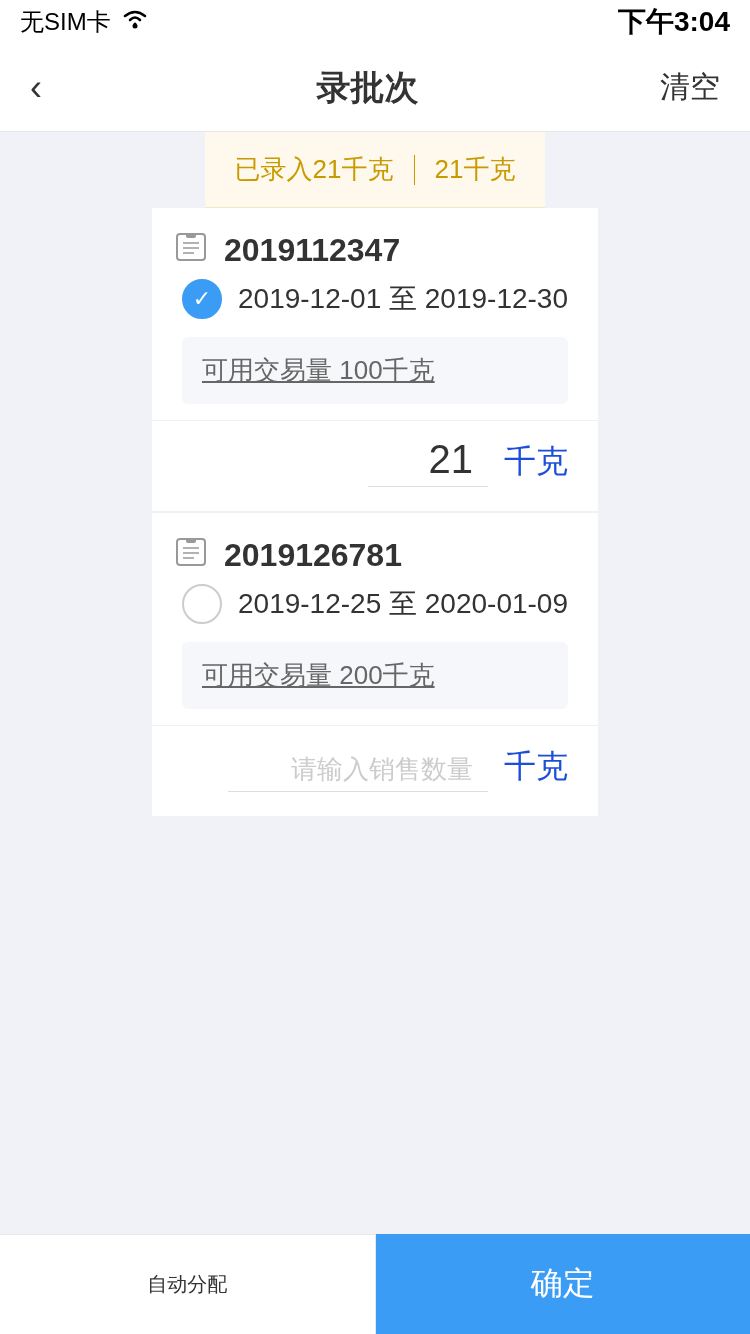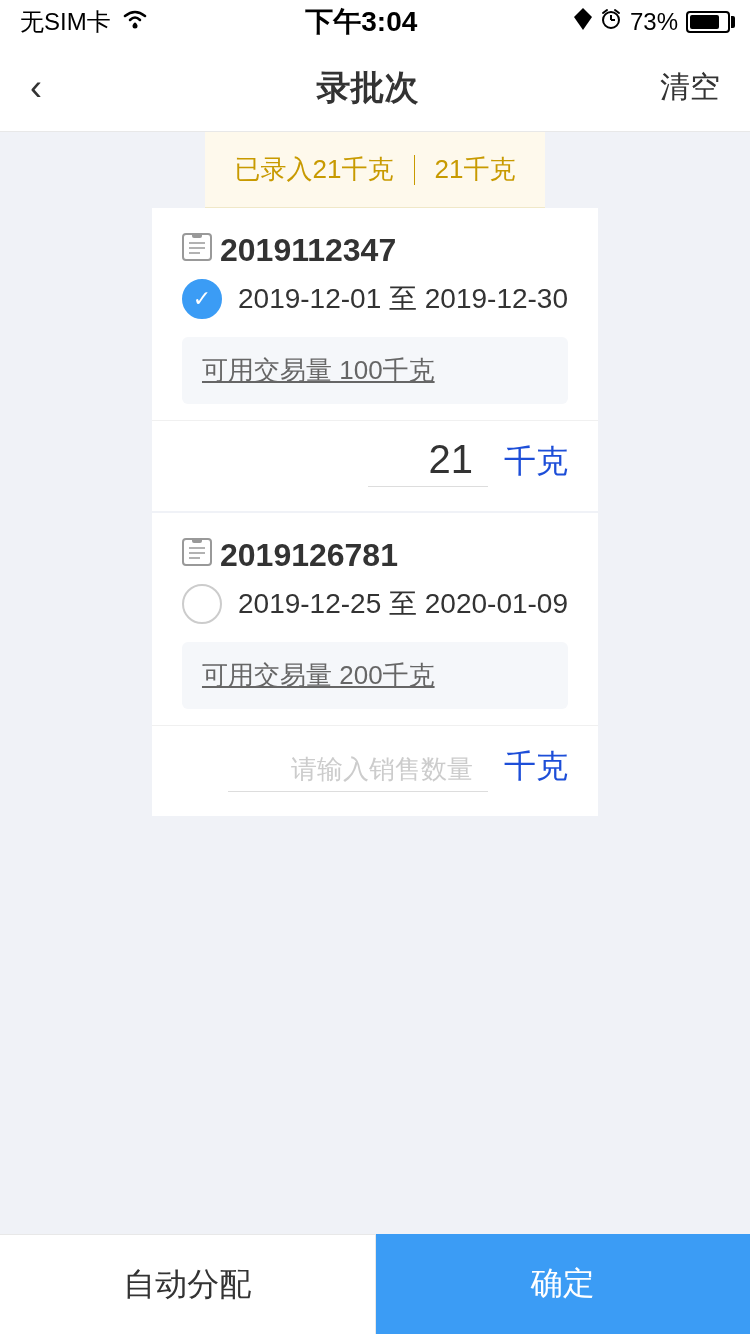--- a/index.html
+++ b/index.html
@@ -90,24 +90,24 @@
       font-size: 26px;
       color: #c89a00;
     }
 
     
     .batch-card {
       background: #fff;
       margin-bottom: 2px;
     }
     .batch-header {
-      padding: 24px 30px 10px 30px;
-      display: flex;
-      align-items: center;
-      gap: 8px;
+      padding: 24px 30px 10px 24px;
+      display: flex;
+      align-items: center;
+      gap: 18px;
     }
     .batch-icon {
       font-size: 30px;
       color: #666;
     }
     .batch-id {
       font-size: 32px;
       font-weight: 600;
       color: #333;
     }
@@ -197,21 +197,21 @@
       position: fixed;
       bottom: 0;
       width: 750px;
       height: 100px;
       display: flex;
     }
     .btn-auto {
       flex: 1;
       background: #fff;
       border: none;
-      font-size: 32px;
+      font-size: 20px;
       color: #333;
       display: flex;
       align-items: center;
       justify-content: center;
       cursor: pointer;
       border-top: 1px solid #e8e8e8;
       border-right: 1px solid #e8e8e8;
     }
     .btn-confirm {
       flex: 1;
@@ -241,40 +241,20 @@
     <span>
       <svg width="28" height="22" viewBox="0 0 28 22">
         <path d="M14 16 Q14 16 14 16" stroke="#000" stroke-width="3" fill="none" stroke-linecap="round"></path>
         <path d="M9 12 Q14 7 19 12" stroke="#000" stroke-width="2.5" fill="none" stroke-linecap="round"></path>
         <path d="M4 8 Q14 0 24 8" stroke="#000" stroke-width="2.5" fill="none" stroke-linecap="round"></path>
         <circle cx="14" cy="18" r="2.5" fill="#000"></circle>
       </svg>
     </span>
   </div>
   <div class="status-center">下午3:04</div>
-  <div class="status-right">
-    <span>
-      <svg width="18" height="22" viewBox="0 0 18 22" fill="#000">
-        <path d="M9 0 L18 9 L9 22 L0 9 Z" fill="#000"></path>
-      </svg>
-    </span>
-    <span>
-      <svg width="22" height="22" viewBox="0 0 22 22">
-        <circle cx="11" cy="12" r="8" stroke="#000" stroke-width="2" fill="none"></circle>
-        <line x1="11" y1="7" x2="11" y2="12" stroke="#000" stroke-width="2"></line>
-        <line x1="11" y1="12" x2="15" y2="12" stroke="#000" stroke-width="2"></line>
-        <path d="M3 5 L7 2" stroke="#000" stroke-width="2" stroke-linecap="round"></path>
-        <path d="M19 5 L15 2" stroke="#000" stroke-width="2" stroke-linecap="round"></path>
-      </svg>
-    </span>
-    <span>73%</span>
-    <div class="battery">
-      <div class="battery-fill"></div>
-    </div>
-  </div>
 </div>
 
 <div class="nav-bar">
   <span class="nav-back">‹</span>
   <span class="nav-title">录批次</span>
   <span class="nav-action">清空</span>
 </div>
 
 <div class="content-area">
 

